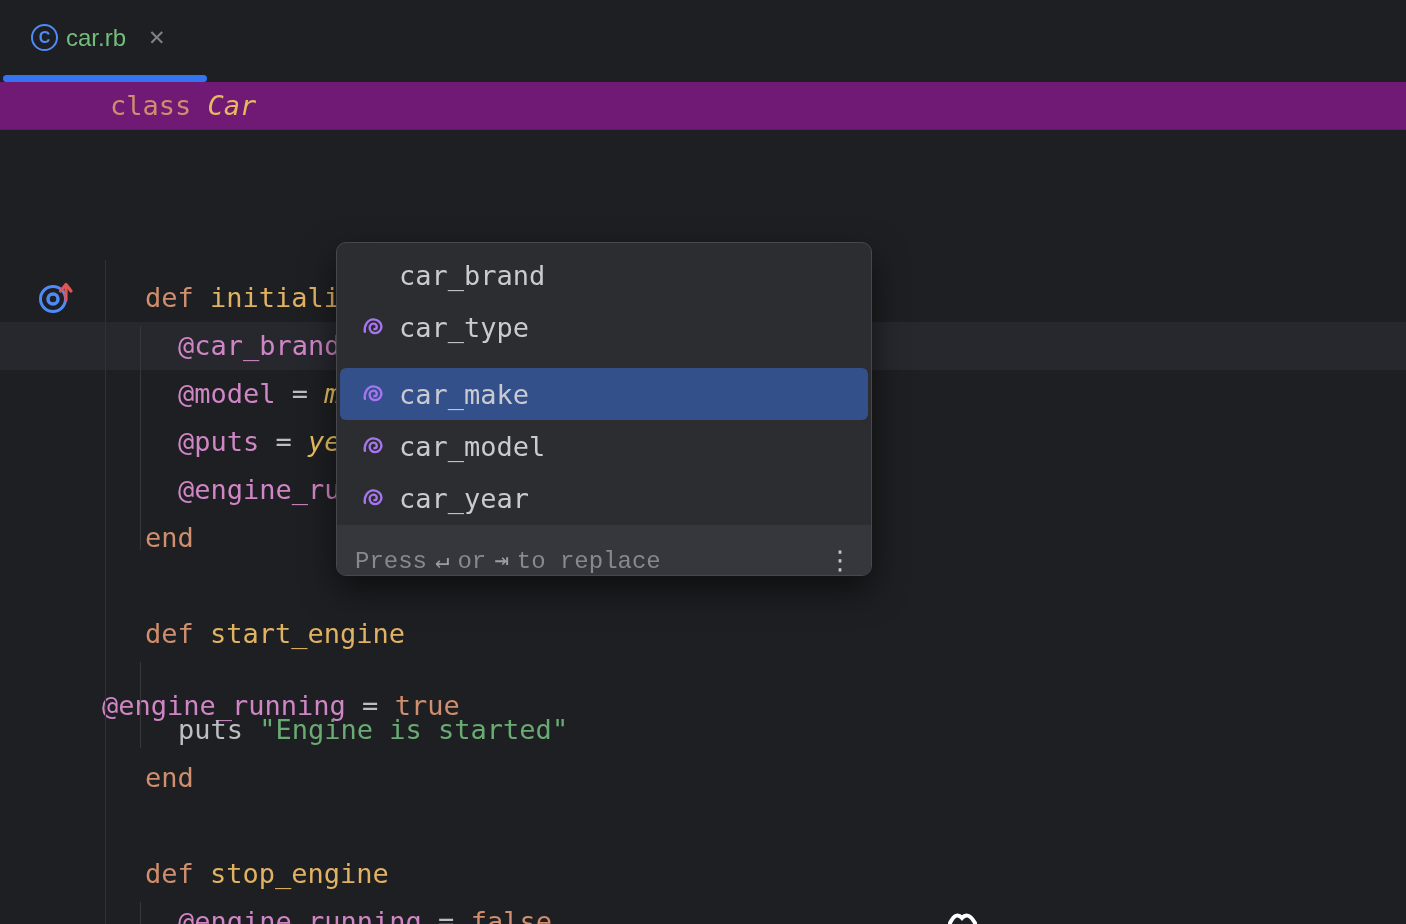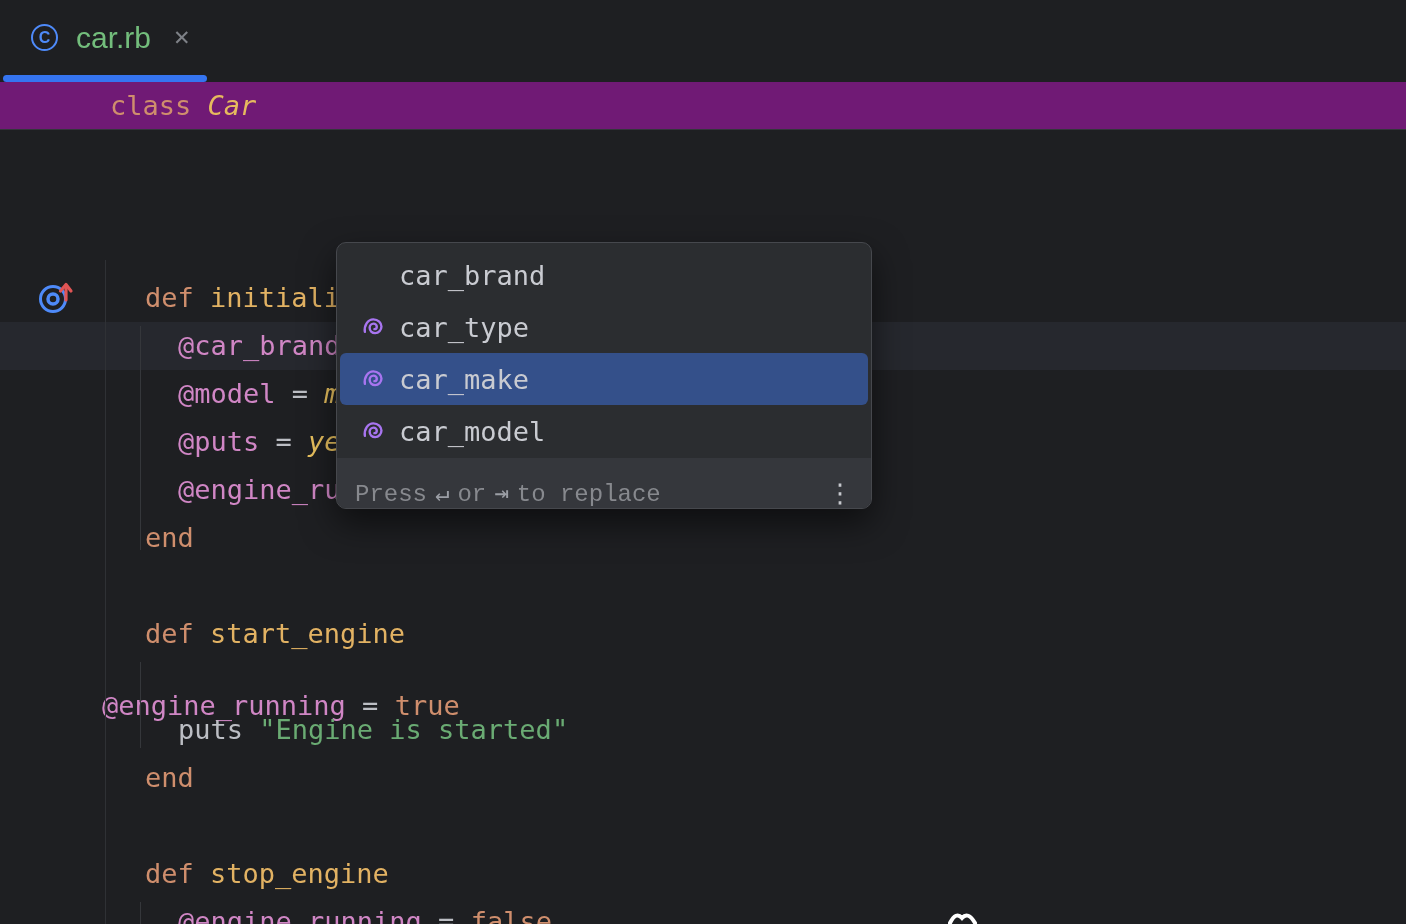--- a/index.html
+++ b/index.html
@@ -11,21 +11,21 @@
   }
   
   .tabbar { position:absolute; left:0; top:0; width:100%; height:82px; background:#1e1f22; }
   .tab { position:absolute; left:0; top:0; height:75px; display:flex; align-items:center; padding:0 22px 0 31px; }
   .file-icon {
     width:27px; height:27px; border-radius:50%;
     border:2.5px solid #4e8af9; color:#4e8af9;
     display:flex; align-items:center; justify-content:center;
     font-size:16px; font-weight:bold;
   }
-  .tab-label { margin-left:18px; font-size:30px; color:#73bd7c; }
+  .tab-label { margin-left:8px; font-size:24px; color:#73bd7c; }
   .tab-close { margin-left:22px; font-size:21px; color:#7e8187; }
   .tab-underline { position:absolute; left:3px; top:75px; width:204px; height:7px; border-radius:4px; background:#3574f0; }
   
   .sticky-row {
     position:absolute; left:0; top:82px; width:100%; height:47px;
     background:#701a75; line-height:47px; padding-left:110px;
     font-family:"DejaVu Sans Mono", monospace; font-size:27px; white-space:pre;
   }
   .sticky-sep { position:absolute; left:0; top:129px; width:100%; height:1px; background:#33363a; }
   
@@ -62,21 +62,21 @@
     position:absolute; left:336px; top:242px; width:536px;
     background:#2b2d30; border:1px solid #46484d; border-radius:10px;
     box-shadow:0 14px 34px rgba(0,0,0,0.55); z-index:10; overflow:hidden;
   }
   .pop-list { padding:6px 0 0 0; }
   .pop-item {
     position:relative; height:52px; display:flex; align-items:center;
     padding-left:20px; margin:0 3px; border-radius:6px;
     font-family:"DejaVu Sans Mono", monospace; font-size:27px; color:#c9cbd1;
   }
-  .pop-item.selected { background:#34508a; }
+  .pop-item.selected { background:#34508a;margin-top:15px; }
   .pop-icon { width:26px; height:26px; margin-right:13px; display:inline-flex; }
   .pop-footer {
     margin-top:1px; height:50px; background:#35373c;
     display:flex; align-items:flex-end; padding:0 18px;
     font-family:Liberation Mono, monospace; font-size:24px; color:#87898e;
   }
   .pop-footer .glyph { color:#9b9ea5; margin:0 8px; }
   .pop-footer .ftxt { }
   .kebab { margin-left:auto; color:#c6c8cd; font-size:26px; line-height:26px; }
   .cursor-artifact { position:absolute; left:948px; top:908px; z-index:11; }
@@ -152,20 +152,28 @@
           <span>car_make</span>
         </div>
         <div class="pop-item">
           <span class="pop-icon">
             <svg viewBox="0 0 24 24" width="26" height="26">
               <path d="M4.5 16.5 C3.6 11 7 5 12.3 5 C16.8 5 19.8 8.2 19.8 11.6 C19.8 15 17.2 17.6 14 17.6 C11 17.6 8.9 15.4 8.9 12.8 C8.9 10.5 10.6 8.9 12.5 8.9 C14.2 8.9 15.5 10.2 15.5 11.7 C15.5 13 14.5 14 13.3 14" fill="none" stroke="#a875f0" stroke-width="2.2" stroke-linecap="round"></path>
             </svg>
           </span>
           <span>car_model</span>
         </div>
+        <div class="pop-item">
+          <span class="pop-icon">
+            <svg viewBox="0 0 24 24" width="26" height="26">
+              <path d="M4.5 16.5 C3.6 11 7 5 12.3 5 C16.8 5 19.8 8.2 19.8 11.6 C19.8 15 17.2 17.6 14 17.6 C11 17.6 8.9 15.4 8.9 12.8 C8.9 10.5 10.6 8.9 12.5 8.9 C14.2 8.9 15.5 10.2 15.5 11.7 C15.5 13 14.5 14 13.3 14" fill="none" stroke="#a875f0" stroke-width="2.2" stroke-linecap="round"></path>
+            </svg>
+          </span>
+          <span>car_year</span>
+        </div>
       </div>
     <div class="pop-footer">
       <span class="ftxt">Press</span>
       <span class="glyph">↵</span>
       <span class="ftxt">or</span>
       <span class="glyph">⇥</span>
       <span class="ftxt">to replace</span>
       <span class="kebab">⋮</span>
     </div>
   </div>

